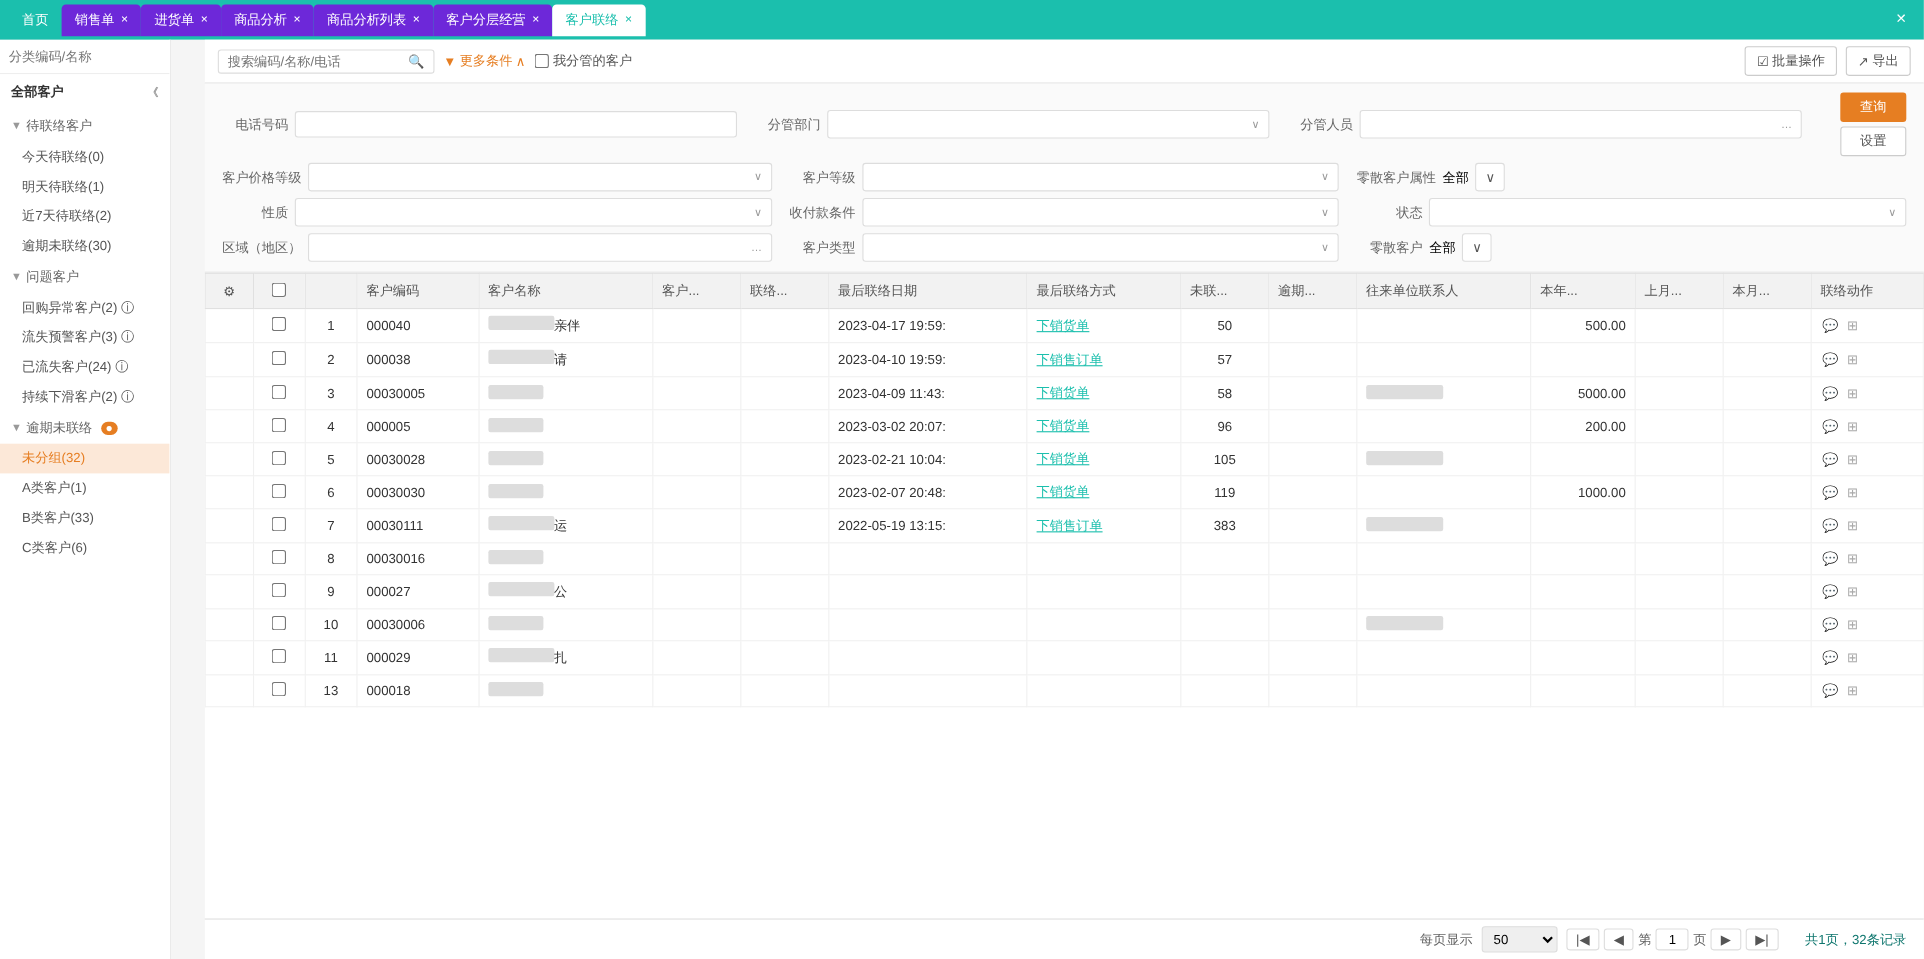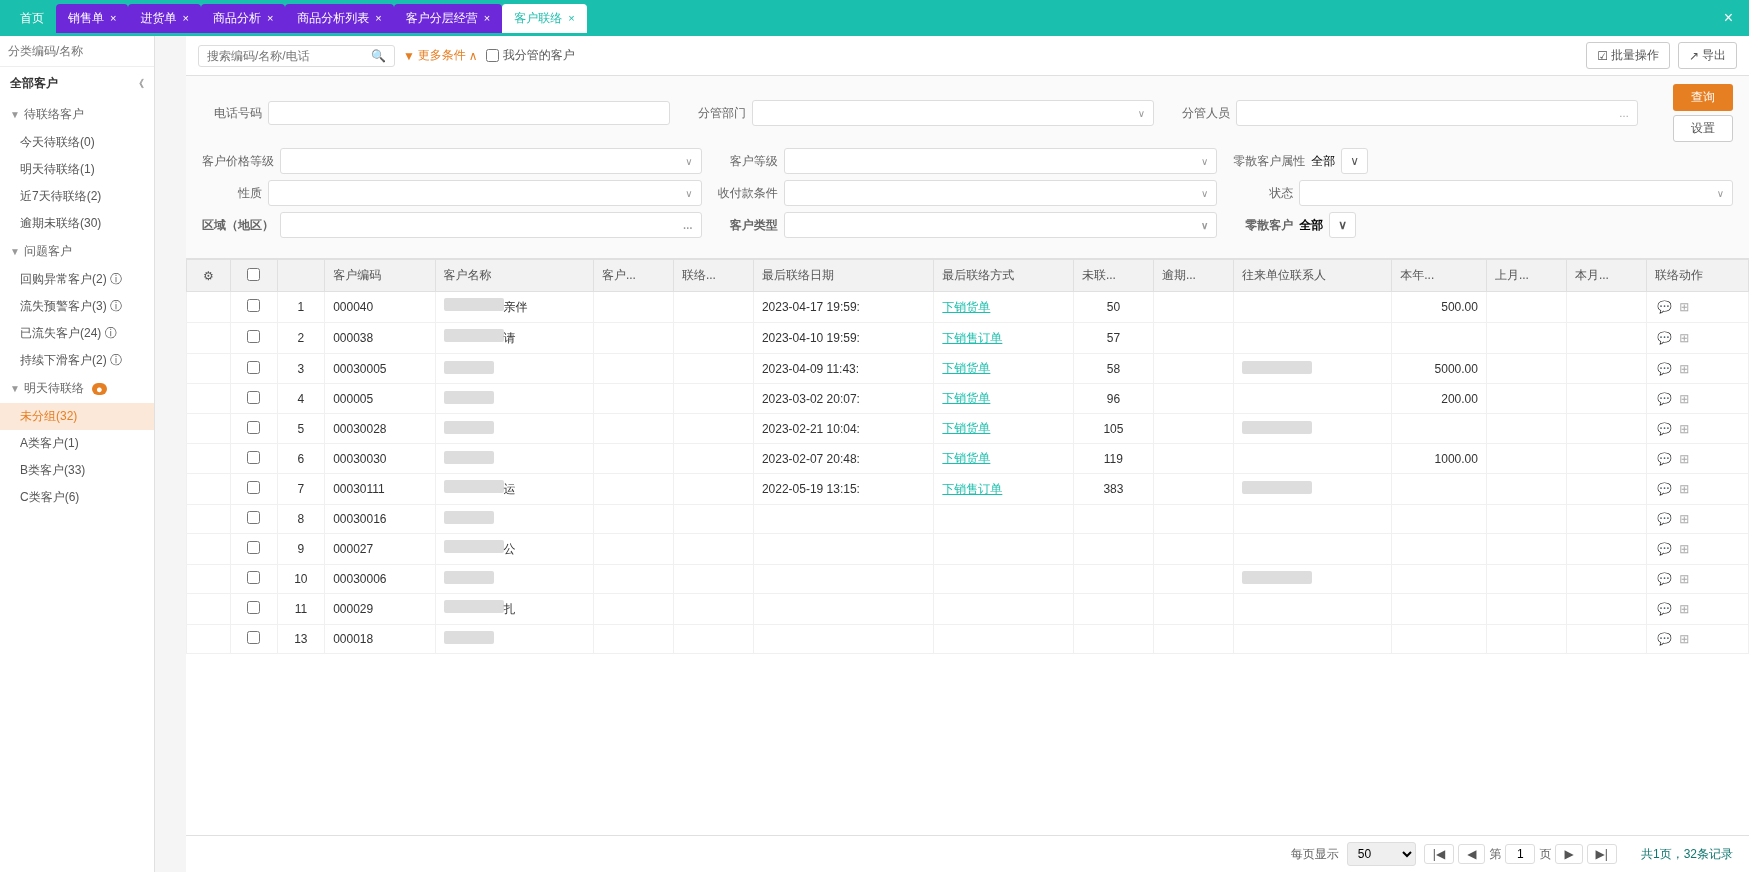--- a/index.html
+++ b/index.html
@@ -181,21 +181,21 @@
       background: #fafafa;
       border-bottom: 1px solid #e0e0e0;
       padding: 8px 16px;
     }
     .adv-filter-row {
       display: flex;
       align-items: center;
       gap: 16px;
       margin-bottom: 6px;
     }
-    .adv-filter-row:last-child { margin-bottom: 12px; font-weight: bold; }
+    .adv-filter-row:last-child { margin-bottom: 1px; }
     .adv-field {
       display: flex;
       align-items: center;
       gap: 6px;
       flex: 1;
     }
     .adv-field label {
       color: #666;
       white-space: nowrap;
       min-width: 60px;
@@ -411,21 +411,21 @@
       <span class="arrow">▼</span>
       <span>问题客户</span>
     </div>
     <div class="sidebar-item">回购异常客户(2) ⓘ</div>
     <div class="sidebar-item">流失预警客户(3) ⓘ</div>
     <div class="sidebar-item">已流失客户(24) ⓘ</div>
     <div class="sidebar-item">持续下滑客户(2) ⓘ</div>
 
     <div class="sidebar-group-label">
       <span class="arrow">▼</span>
-      <span>明天待联络</span>
+      <span>逾期未联络</span>
       <span style="color:#e67e22; margin-left:4px; font-size:11px; background:#e67e22; color:#fff; border-radius:8px; padding:0 4px;">●</span>
     </div>
     <div class="sidebar-item active">未分组(32)</div>
     <div class="sidebar-item">A类客户(1)</div>
     <div class="sidebar-item">B类客户(33)</div>
     <div class="sidebar-item">C类客户(6)</div>
   </div>
 
   <div class="content-area">
 

